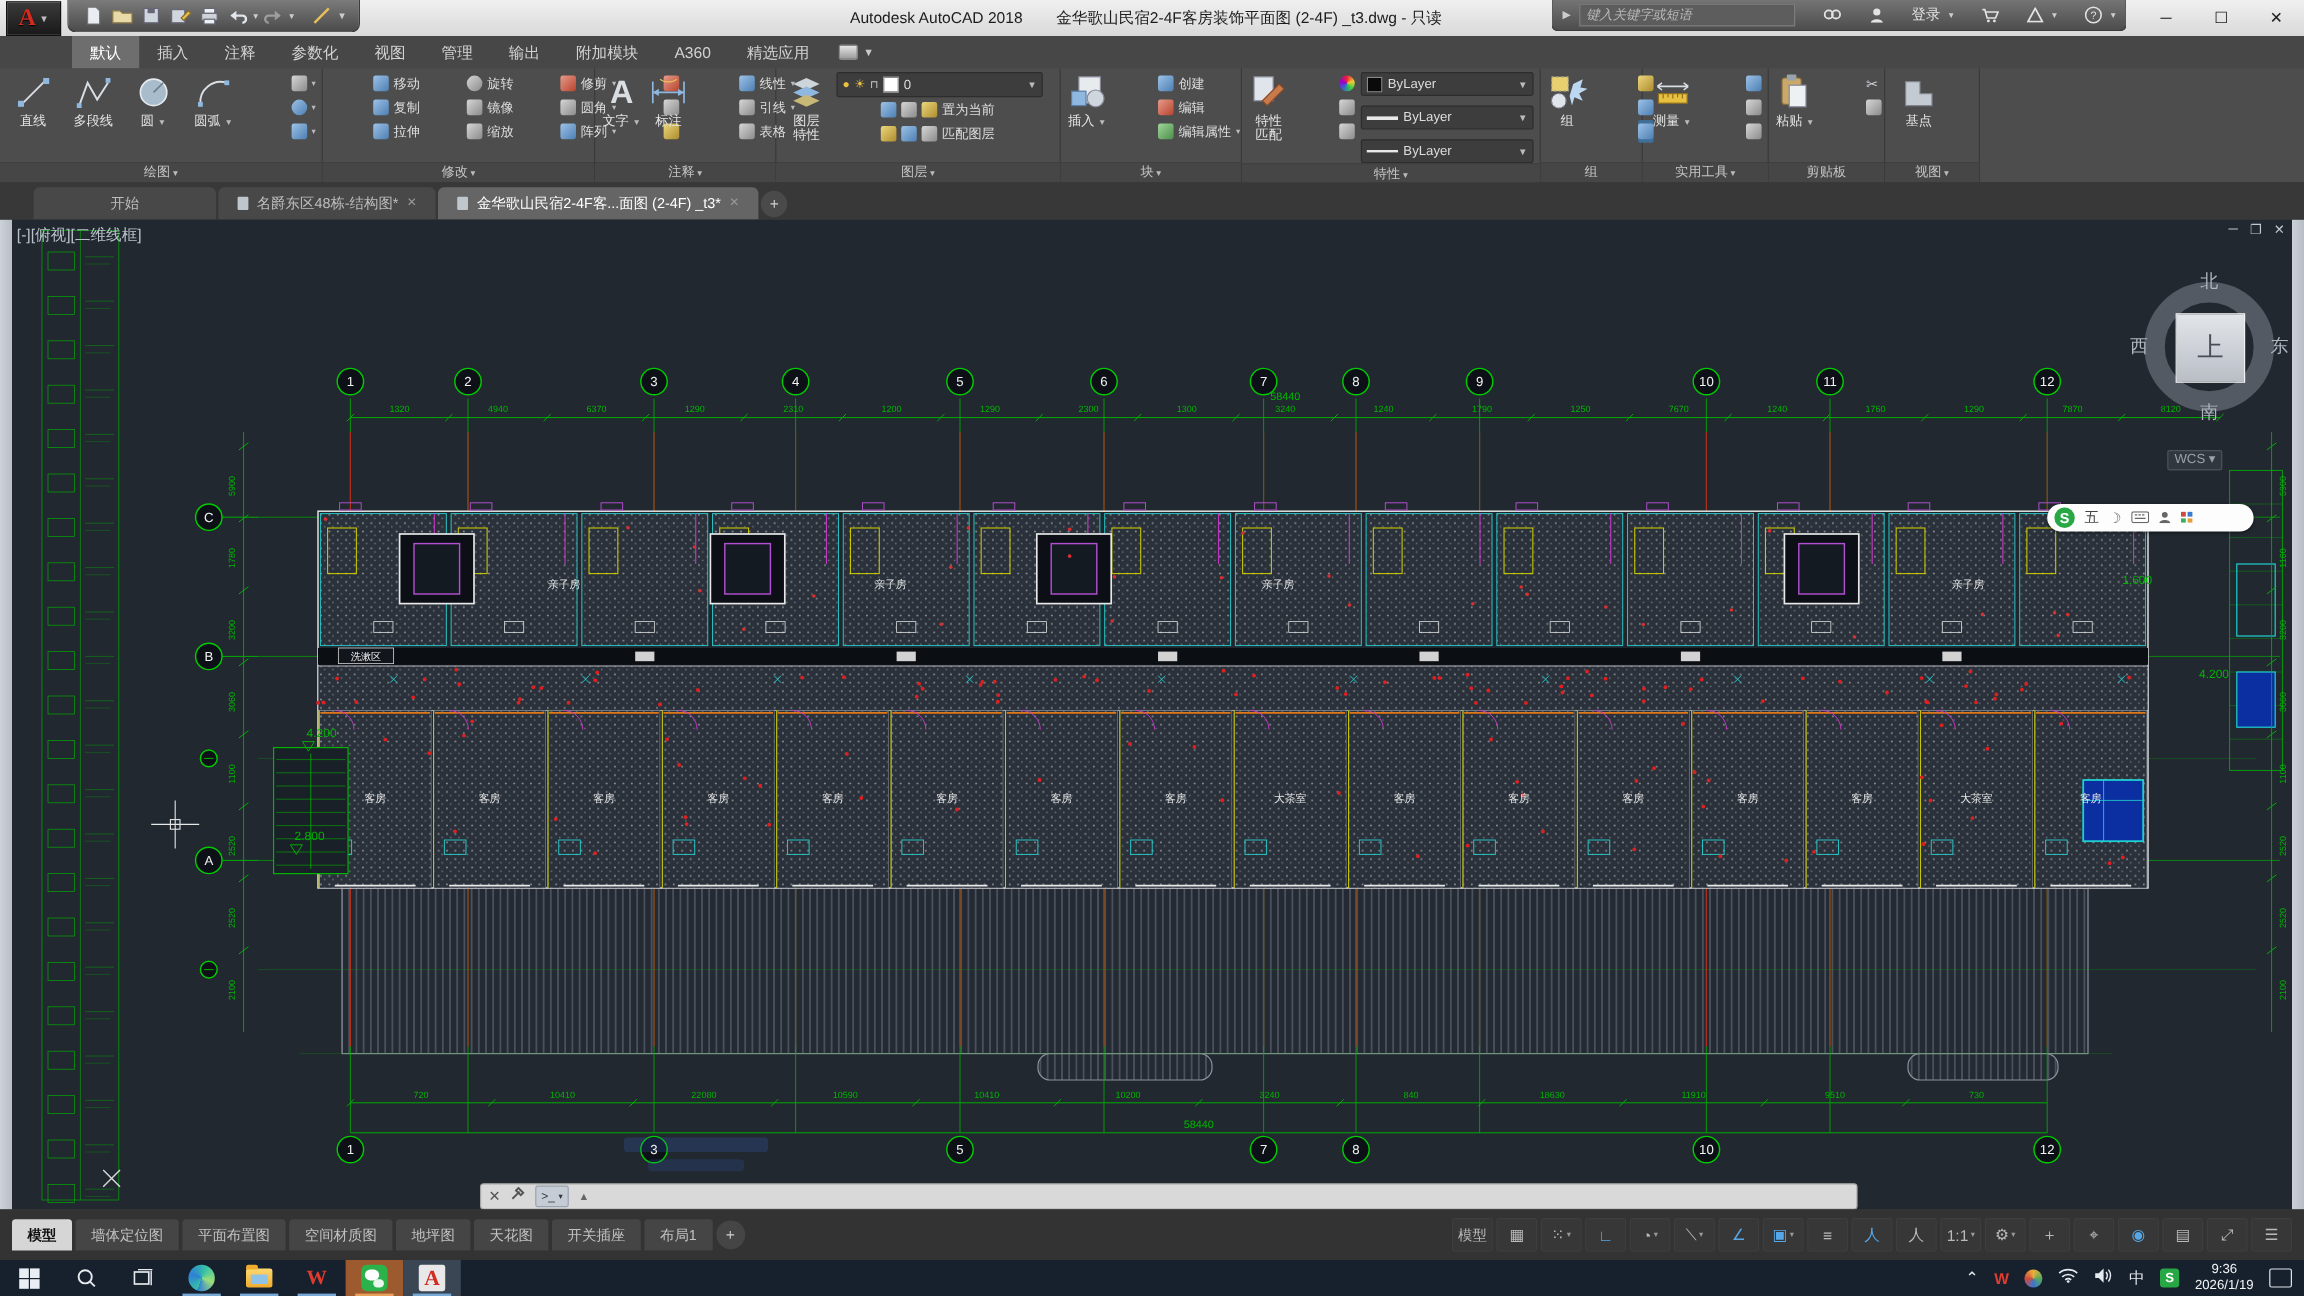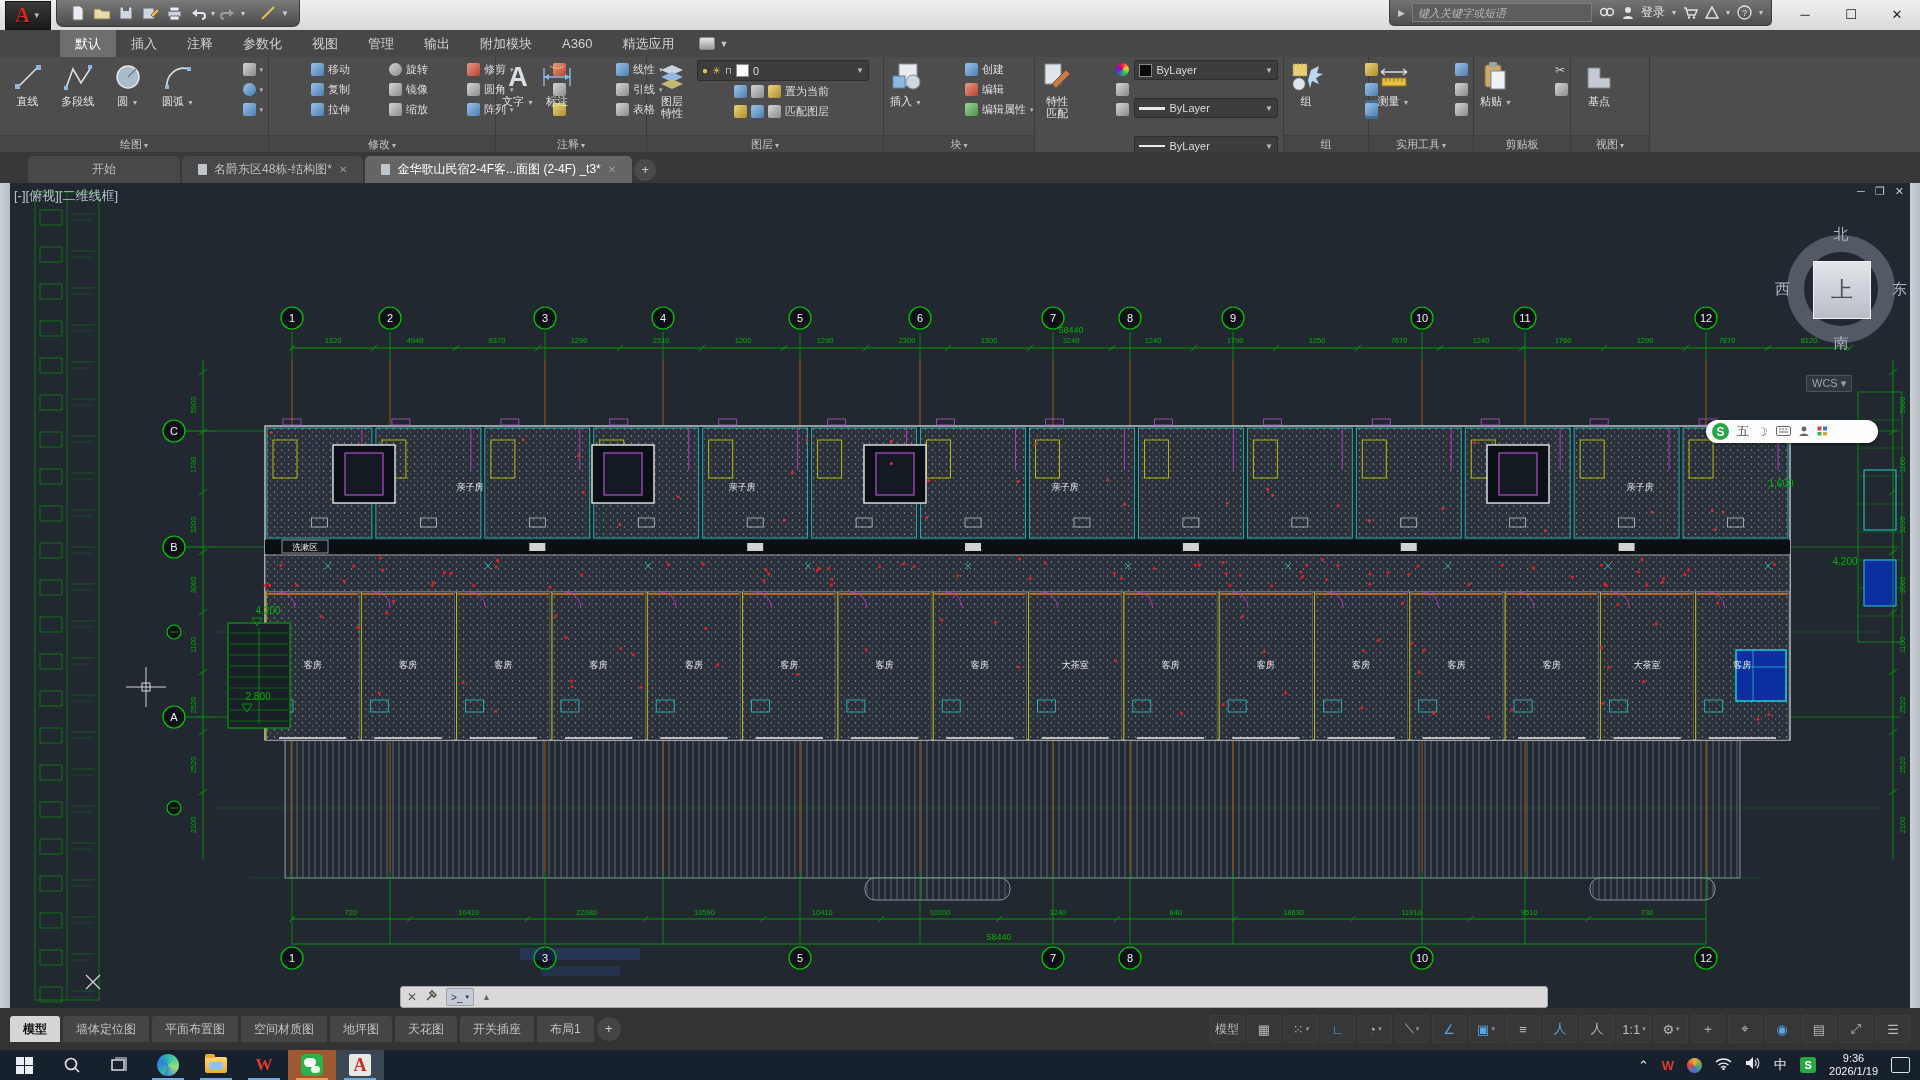--- a/index.html
+++ b/index.html
@@ -21,21 +21,21 @@
   .qat .sep{width:8px;}
   .title-center{position:absolute;left:430px;right:440px;top:0;height:30px;line-height:30px;text-align:center;
     font-size:13px;color:#1c1c1c;white-space:nowrap;overflow:hidden;}
   .title-center b{font-weight:normal;margin-right:28px;}
   .infocenter{position:absolute;right:148px;top:0;height:25px;display:flex;align-items:center;gap:7px;padding:0 8px;
     background:linear-gradient(#747474,#4d4d4d);border-radius:0 0 5px 5px;border:1px solid #3c3c3c;border-top:none;}
   .ic-collapse{color:#ccc;font-size:9px;}
   .ic-search-input{width:168px;height:17px;background:#5d5d5d;border:1px solid #7d7d7d;color:#c9c9c9;
     font-style:italic;font-size:11px;padding:0 5px;}
   .ic-search-input::placeholder{color:#b9b9b9;font-style:italic;}
-  .ic-glyph{color:#e3e3e3;font-size:12px;display:flex;align-items:center;gap:4px;}
+  .ic-glyph{color:#e3e3e3;font-size:12px;display:flex;align-items:center;gap:4px;margin-left:16px;}
   .ic-dd{color:#ccc;font-size:8px;}
   .winbtns{position:absolute;right:0;top:0;height:29px;display:flex;}
   .winbtn{width:46px;height:29px;display:flex;align-items:center;justify-content:center;color:#222;font-size:13px;}
 
   
   .ribbontabs{position:absolute;top:30px;left:0;right:0;height:27px;background:#474747;display:flex;align-items:stretch;
     padding-left:60px;font-size:13px;color:#d2d2d2;}
   .rtab{padding:0 15px;line-height:27px;cursor:default;}
   .rtab.active{background:#6e6e6e;color:#fff;}
   .ribbon-disp{display:flex;align-items:center;margin-left:10px;gap:4px;color:#c9c9c9;font-size:9px;}
@@ -202,20 +202,23 @@
         </span>
       <span class="ic-dd">▾</span>
       <span class="sep"></span>
       <span class="qi">
           <svg width="16" height="16">
             <path d="M2 14 14 2" stroke="#e8c05a" stroke-width="2"></path>
           </svg>
         </span>
       <span class="ic-dd">▼</span>
     </div>
+    <div class="title-center">
+      <b>Autodesk AutoCAD 2018</b><span>金华歌山民宿2-4F客房装饰平面图 (2-4F) _t3.dwg - 只读</span>
+    </div>
     <div class="infocenter">
       <span class="ic-collapse">▶</span>
       <input class="ic-search-input" placeholder="键入关键字或短语" style="">
       <span class="ic-glyph">
           <svg width="16" height="13">
             <circle cx="5" cy="6" r="3.4" fill="none" stroke="#e3e3e3" stroke-width="1.5"></circle>
             <circle cx="11" cy="6" r="3.4" fill="none" stroke="#e3e3e3" stroke-width="1.5"></circle>
           </svg>
         </span>
       <span class="ic-glyph">
@@ -512,21 +515,21 @@
           <div class="srow" style="height:18px">
               <span class="mi" style="border-radius:50%;background:conic-gradient(#e23,#ec3,#3c4,#36c,#90c,#e23)"></span>
             </div>
           <div class="srow" style="height:18px">
               <span class="mi mi-gray"></span>
             </div>
           <div class="srow" style="height:18px">
               <span class="mi mi-gray"></span>
             </div>
         </div>
-        <div class="smallcol" style="width:150px;gap:18px">
+        <div class="smallcol" style="width:150px;gap:8px">
           <div class="combo" style="height:18px">
             <span class="swatch"></span>
             <span class="grow">ByLayer</span>
               <span class="dd">▼</span>
           </div>
           <div class="combo" style="height:18px">
             <span class="lw-line"></span>
             <span class="grow">ByLayer</span>
               <span class="dd">▼</span>
           </div>

